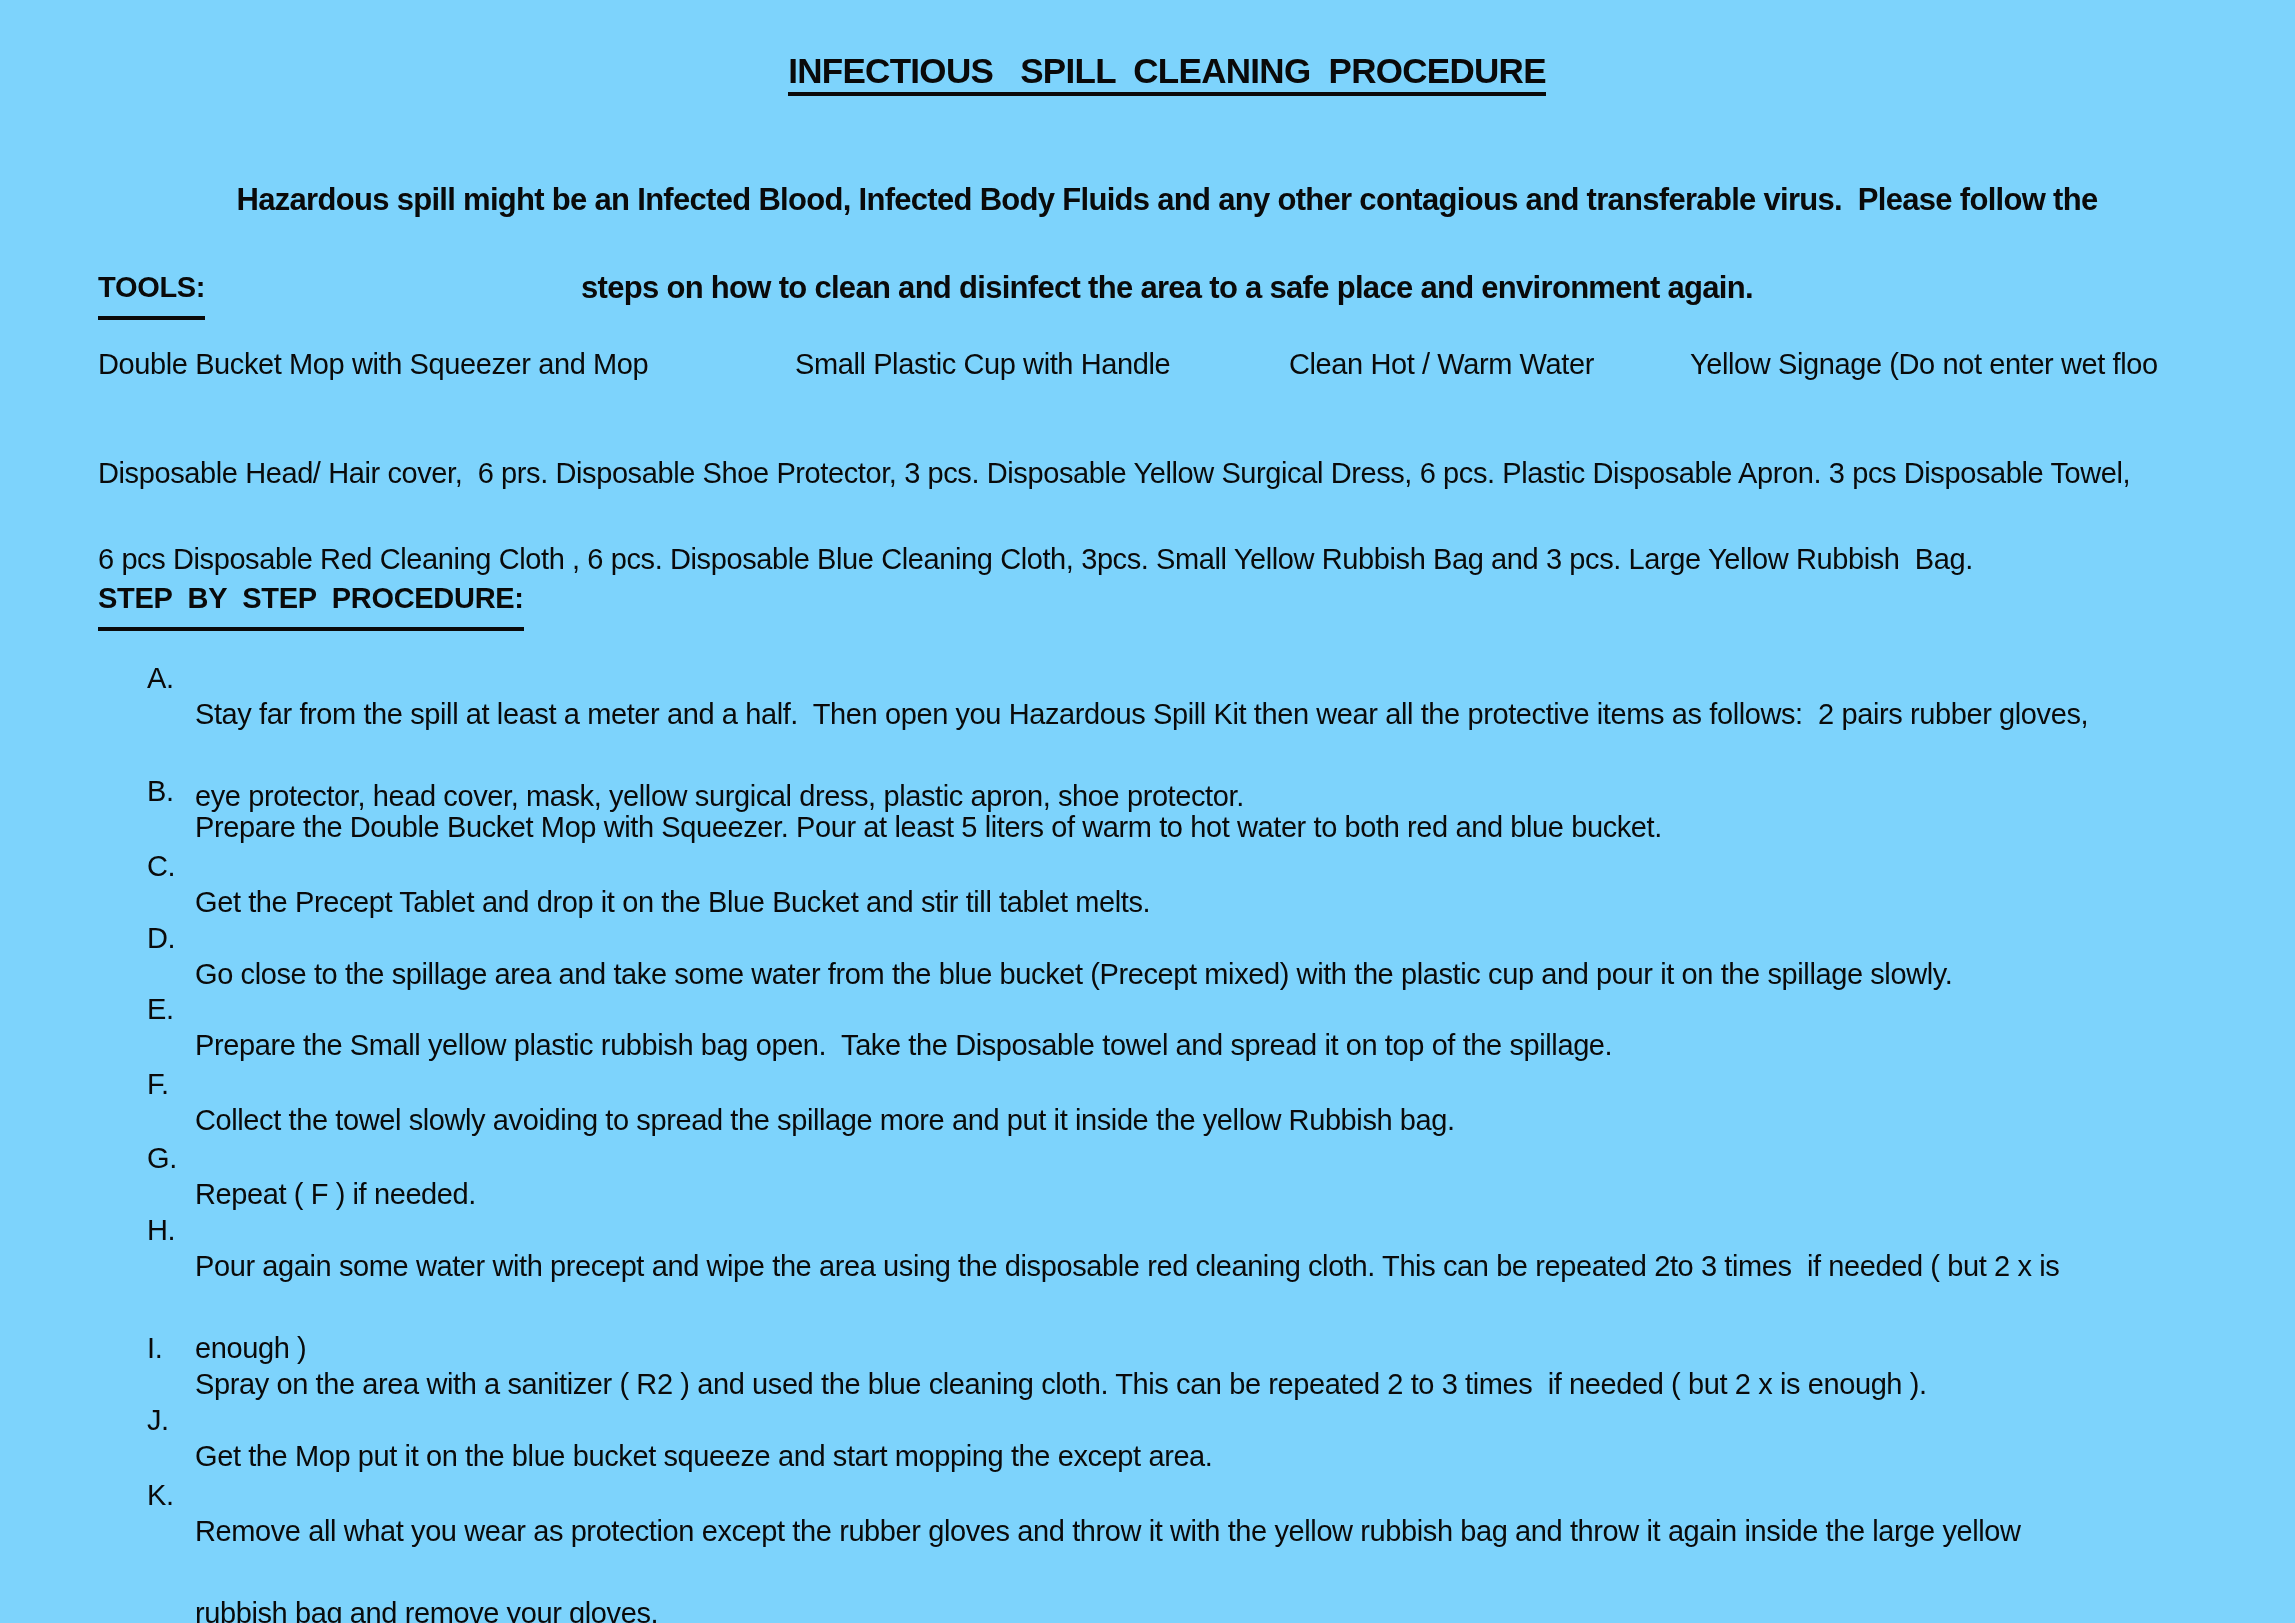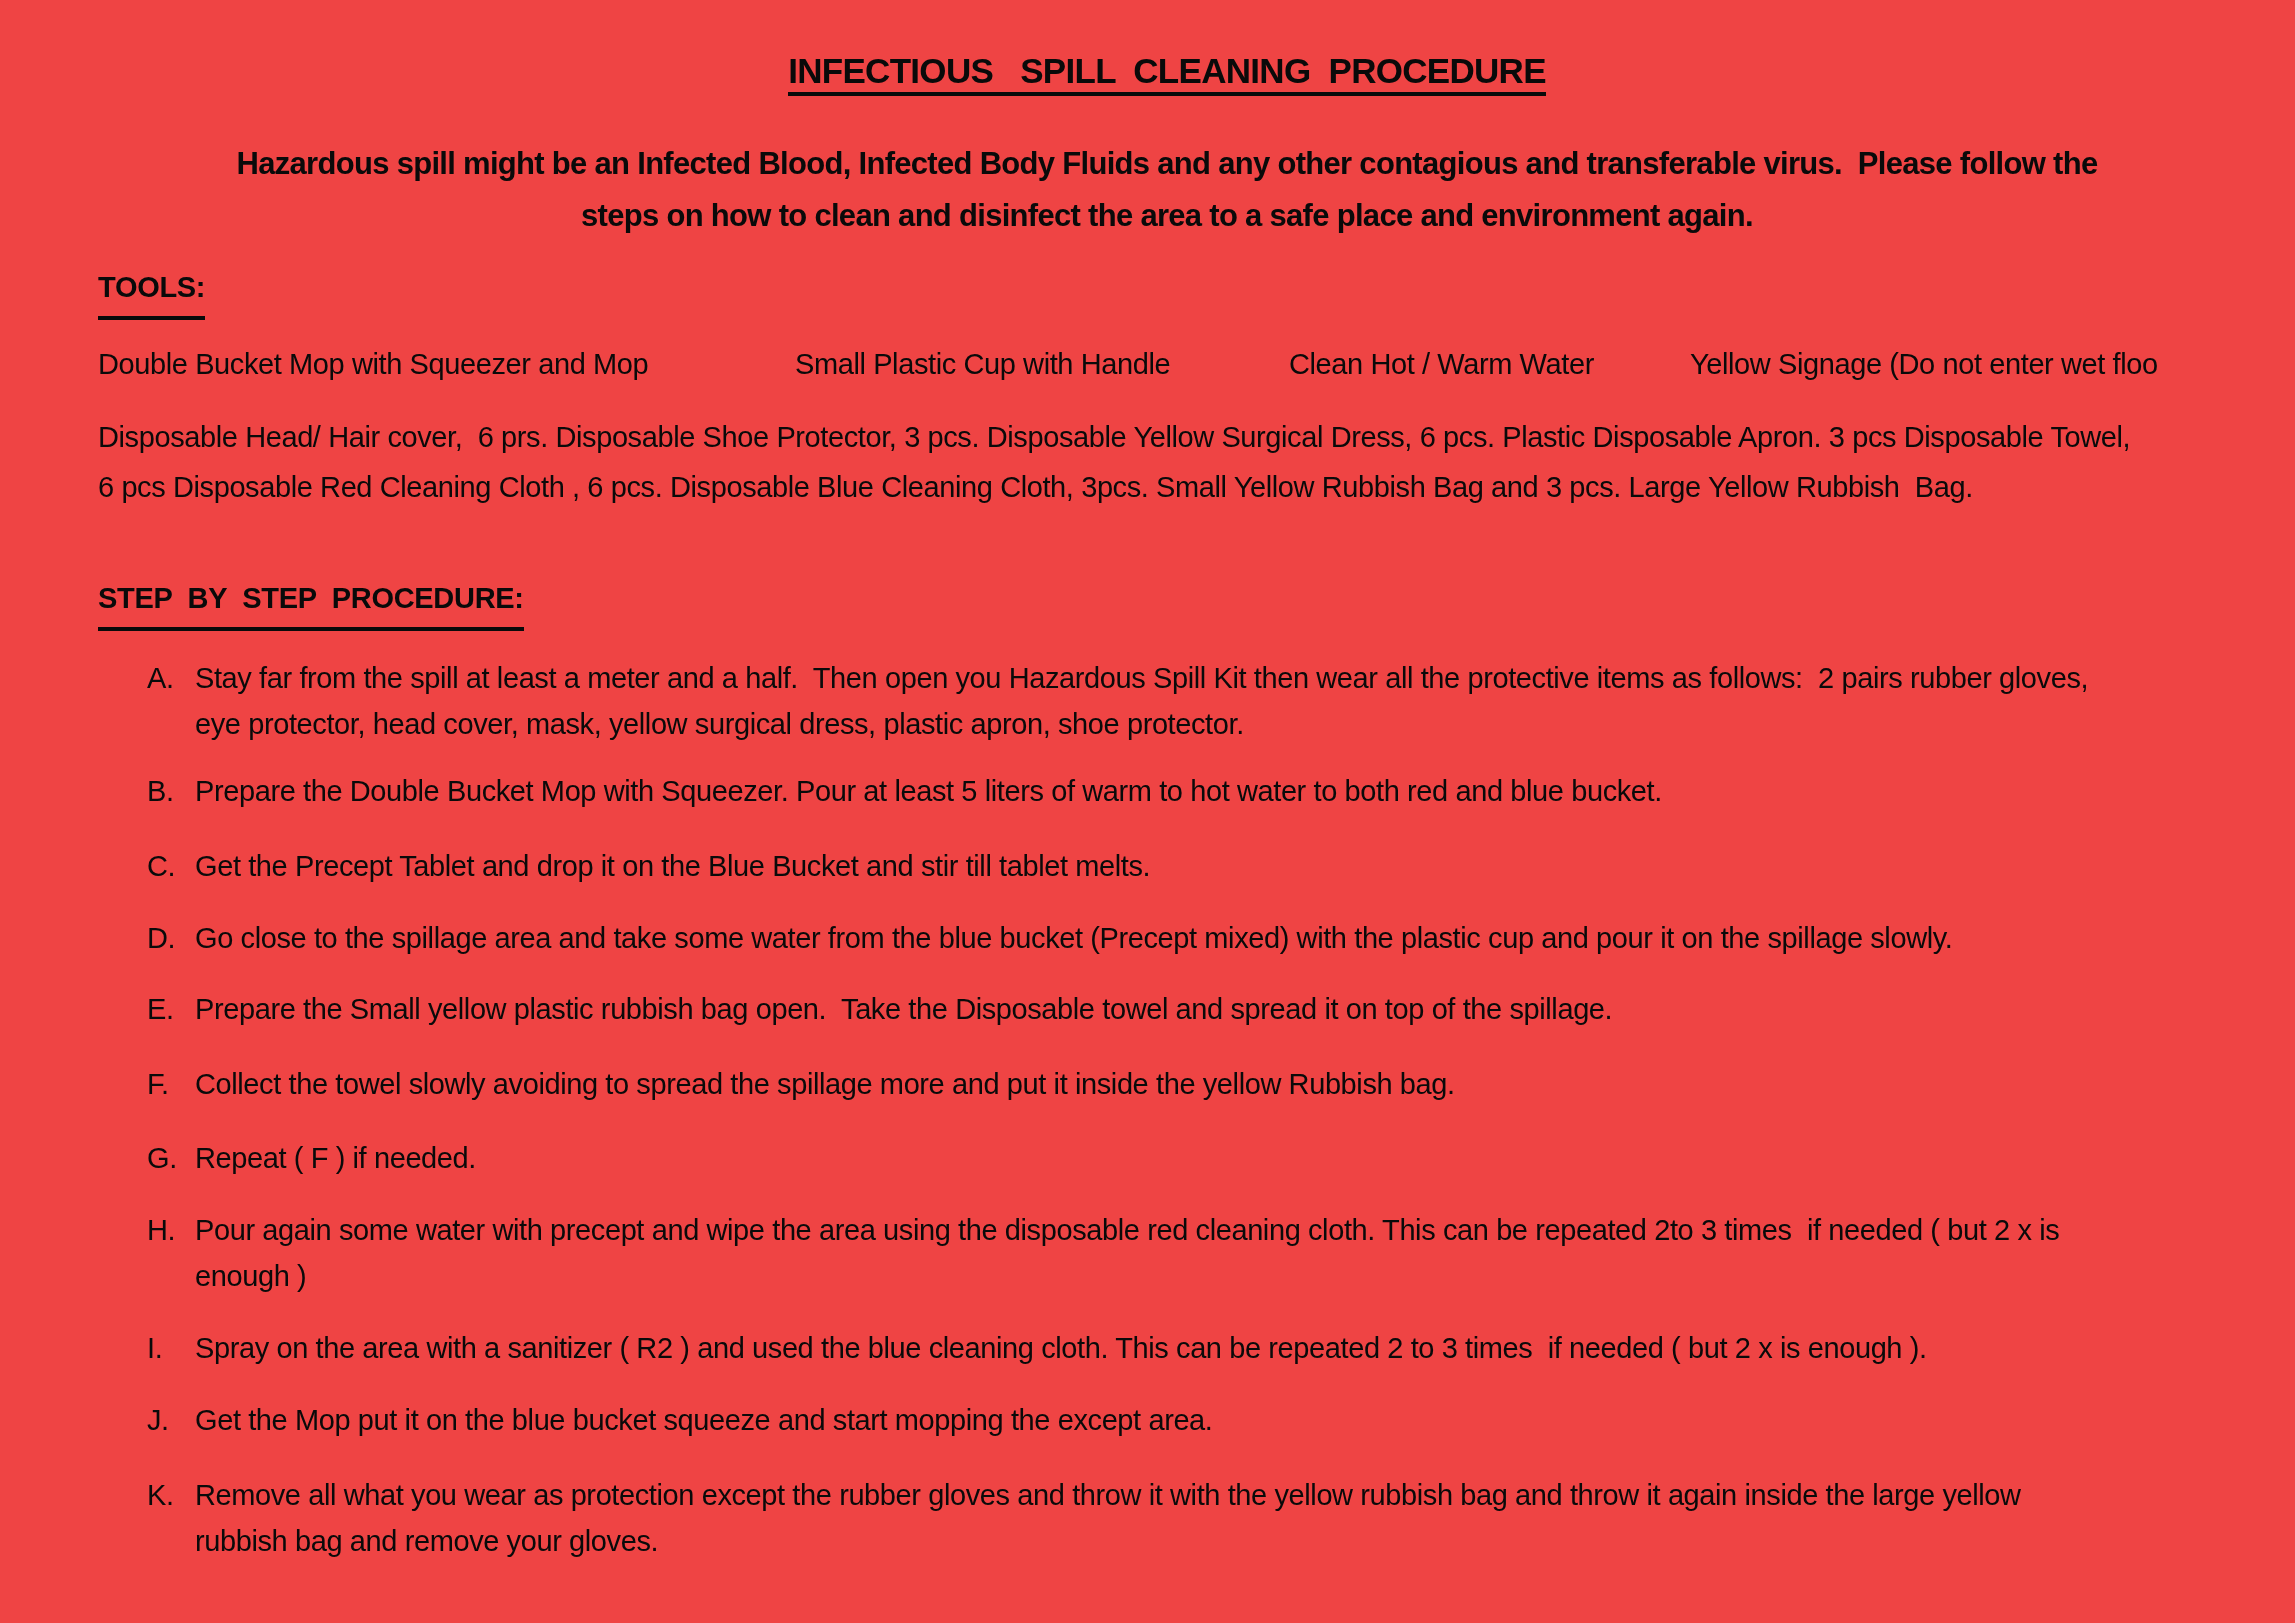--- a/index.html
+++ b/index.html
@@ -4,21 +4,21 @@
 <style>
   html, body {
     margin: 0;
     padding: 0;
     background: #ffffff;
   }
   .page {
     position: relative;
     width: 2295px;
     height: 1623px;
-    background: #ef4444;
+    background: #7dd3fc;
     color: #0a0a0a;
     font-family: "Liberation Sans", sans-serif;
     overflow: hidden;
   }
   .abs { position: absolute; left: 98px; right: 59px; }
 
   
   .title-wrap { top: 50px; text-align: center; }
   .title {
     display: inline-block;
@@ -49,21 +49,21 @@
   .heading-underline {
     display: inline-block;
     line-height: 35px;
     border-bottom: 4.6px solid #0a0a0a;
     padding-bottom: 11px;
     white-space: pre;
   }
 
   
   .body-text { font-size: 29px; letter-spacing: -0.4px; line-height: 46px; }
-  .line { white-space: pre; }
+  .line { white-space: pre; margin-top: 36px; }
 
   
   .tools-row { top: 341px; height: 46px; }
   .tool-col { position: absolute; top: 0; white-space: pre; }
   .tool-col-0 { left: 0; }
   .tool-col-1 { left: 697px; }
   .tool-col-2 { left: 1191px; }
   .tool-col-3 { left: 1592px; }
 
   

